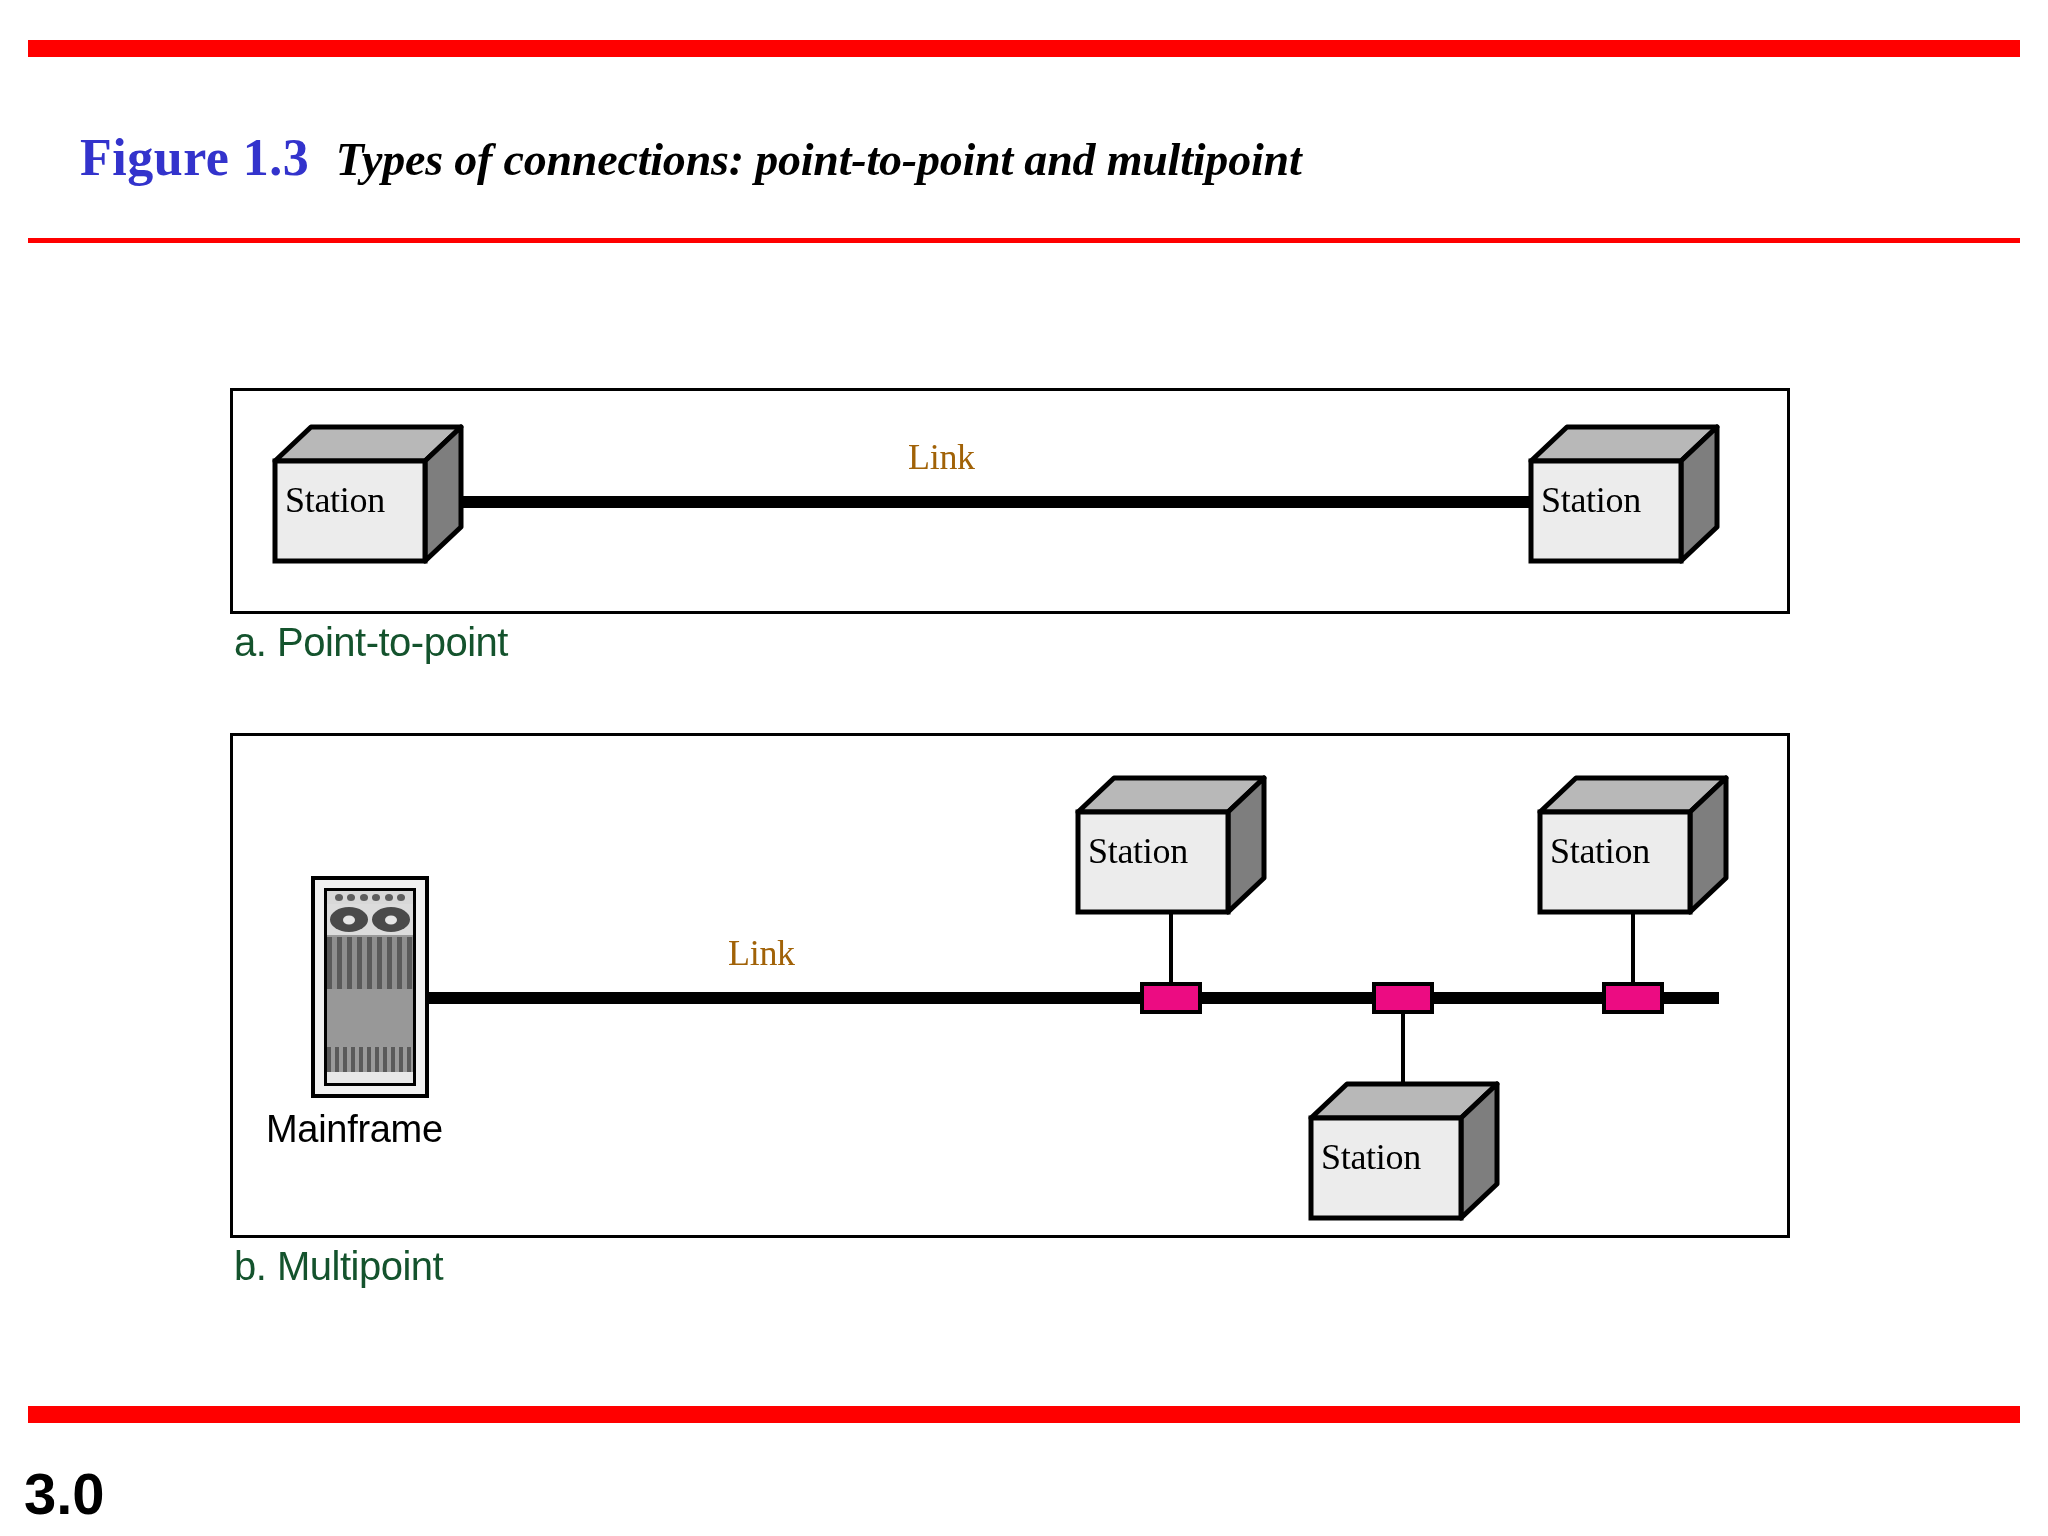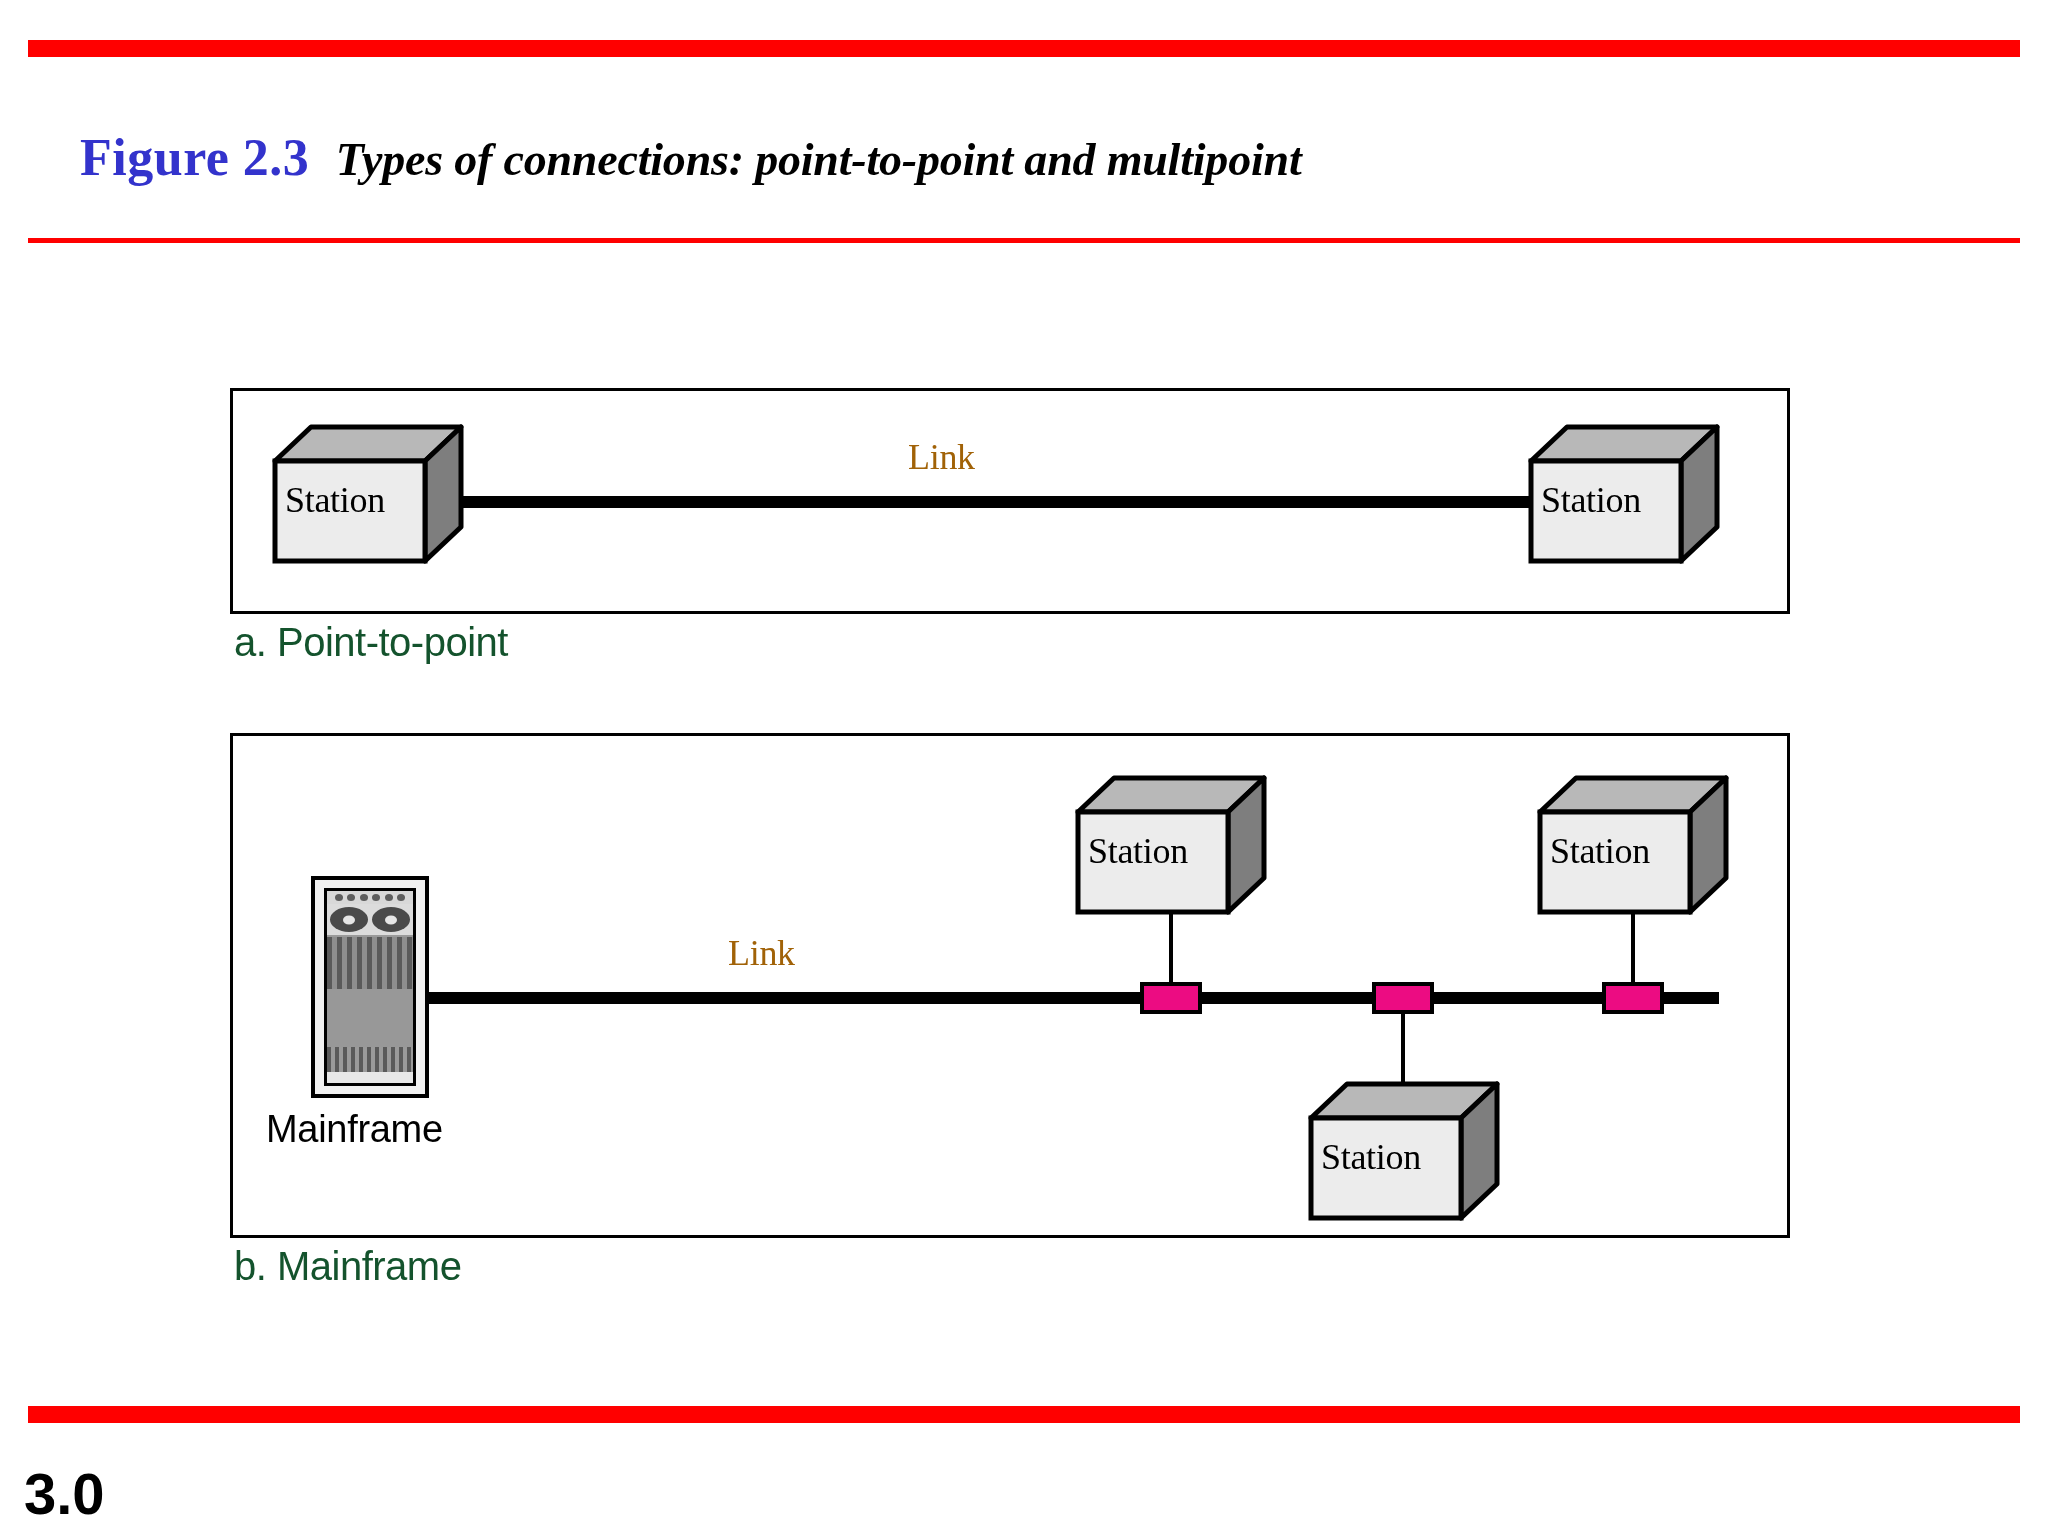--- a/index.html
+++ b/index.html
@@ -263,21 +263,21 @@
     font-size: 58px;
     color: #000000;
   }
 </style>
 </head>
 <body>
 
 <div id="rule-top" class="rule-thick"></div>
 
 <div id="title-row">
-  <span id="figure-number">Figure 2.3</span>
+  <span id="figure-number">Figure 1.3</span>
   <span id="figure-caption">Types of connections: point-to-point and multipoint</span>
 </div>
 
 <div class="rule-thin"></div>
 
 <div id="panel-ptp" class="panel">
 
   <div class="bus" style="left:128px; top:105px; width:1300px;"></div>
 
   <div class="link-label" style="left:675px; top:45px;">Link</div>
@@ -365,16 +365,16 @@
       <div class="mf-slats-a"></div>
       <div class="mf-panel"></div>
       <div class="mf-slats-b"></div>
       <div class="mf-foot"></div>
     </div>
   </div>
 </div>
 
 <div id="mainframe-label">Mainframe</div>
 
-<div id="caption-mp" class="panel-caption">b. Mainframe</div>
+<div id="caption-mp" class="panel-caption">b. Multipoint</div>
 
 <div id="rule-bottom" class="rule-thick"></div>
 <div id="page-number">3.0</div>
 
 </body></html>

